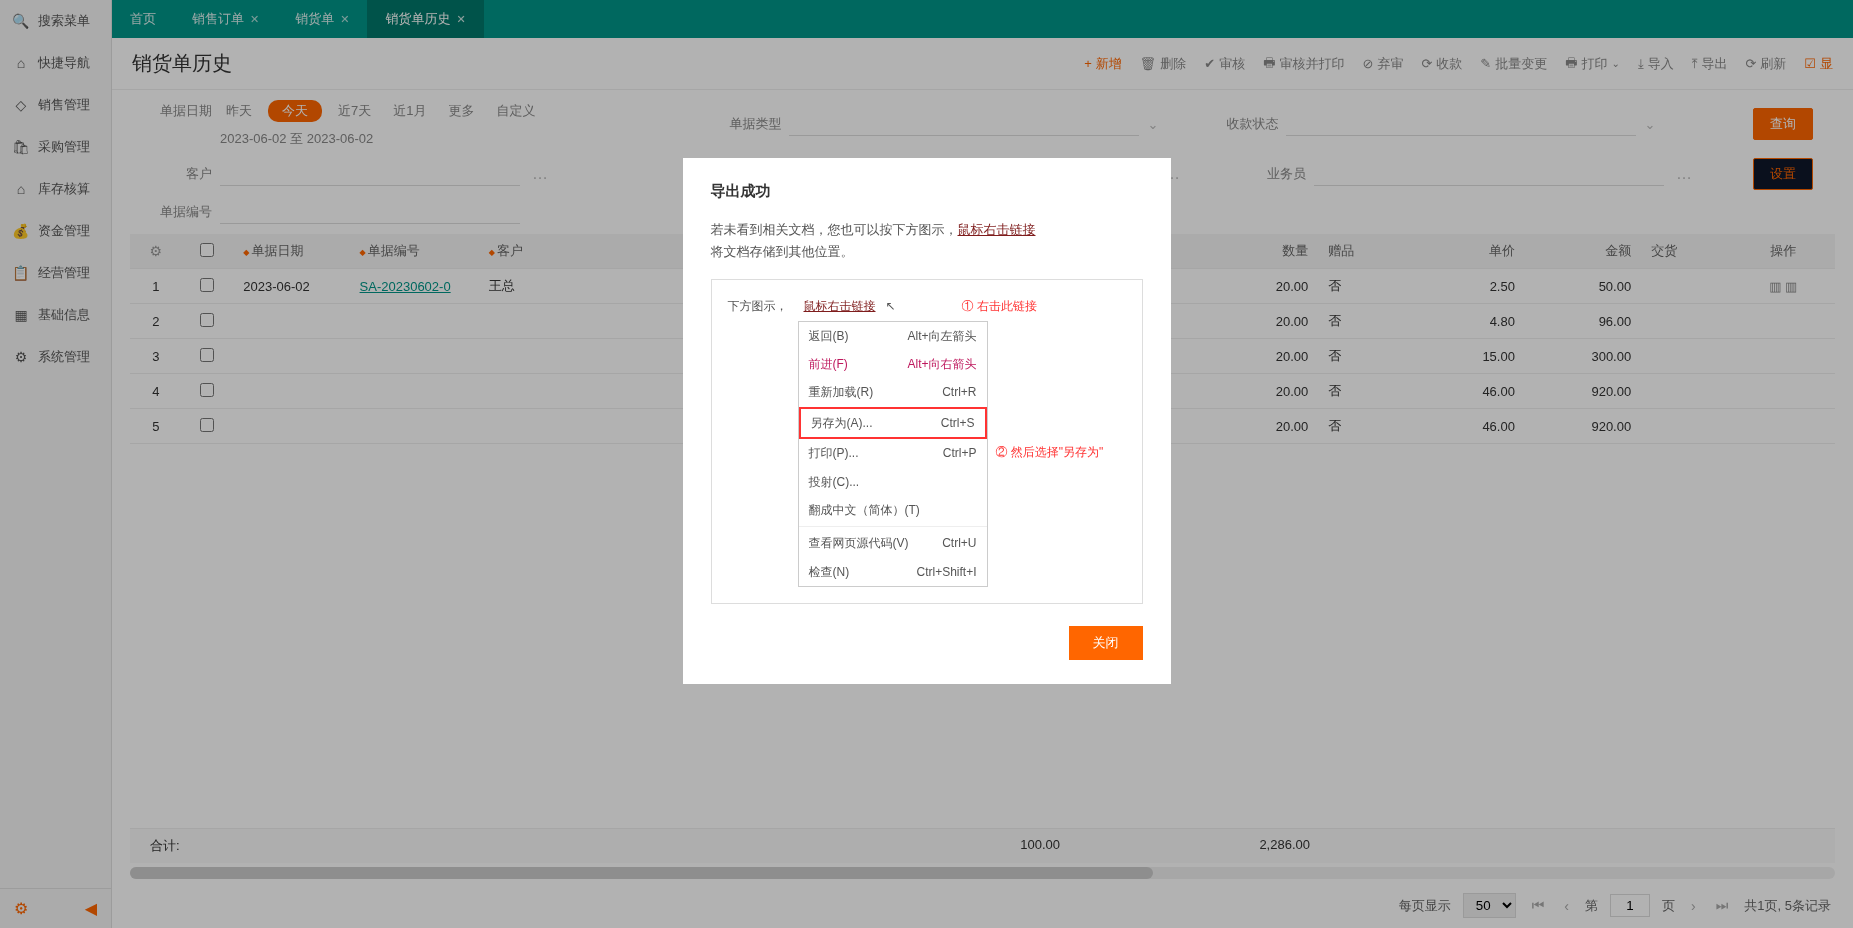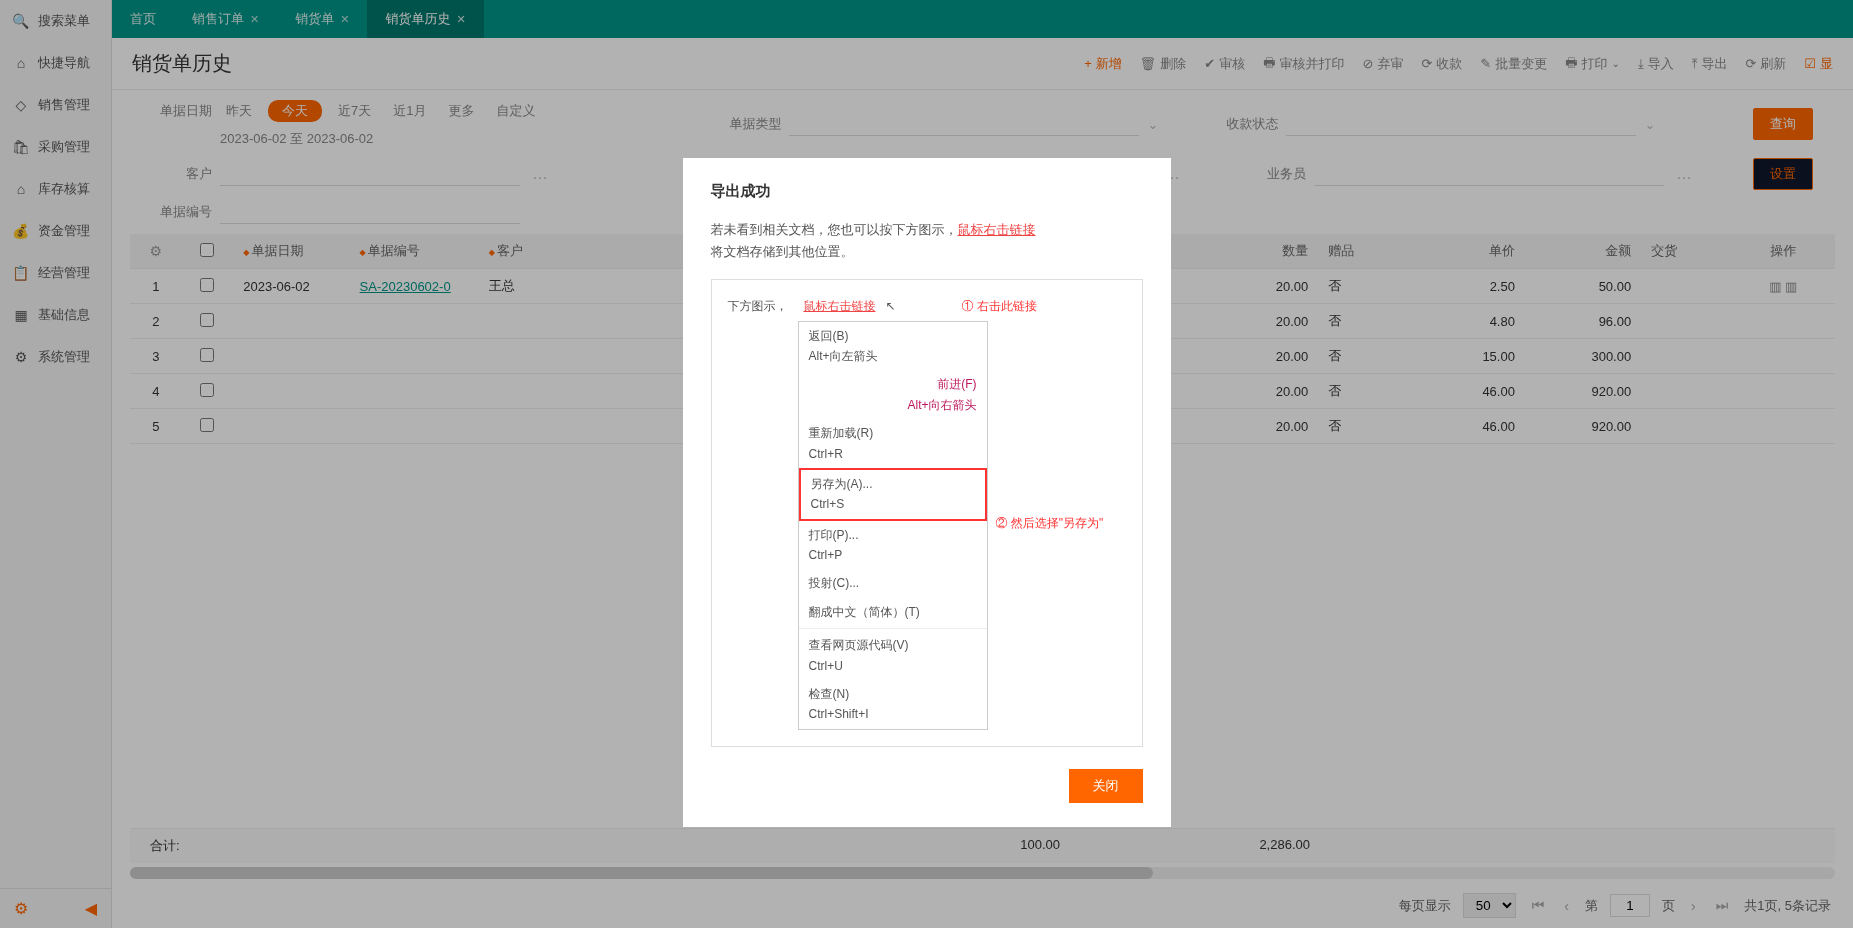--- a/index.html
+++ b/index.html
@@ -66,25 +66,25 @@
     .paginator { display: flex; align-items: center; justify-content: flex-end; gap: 12px; padding: 10px 22px; color: #666; font-size: 13px; }
     .page-sel { border: 1px solid #ddd; padding: 3px 8px; }
     .page-input { width: 40px; border: 1px solid #ddd; padding: 3px 6px; text-align: center; }
     .page-nav { color: #aaa; cursor: pointer; padding: 0 4px; font-size: 14px; }
     
     
     .overlay { position: fixed; inset: 0; background: rgba(0,0,0,0.3); display: flex; align-items: flex-start; justify-content: center; padding-top: 158px; }
     .modal { background: #fff; width: 488px; padding: 24px 28px; }
     .modal-title { font-size: 15px; font-weight: bold; margin-bottom: 18px; }
     .modal-body { font-size: 13px; color: #555; line-height: 1.7; }
-    .modal-body .hl { color: #ef4444; text-decoration: underline; text-align: right; }
+    .modal-body .hl { color: #7f1d1d; text-decoration: underline; text-align: right; }
     .hint-img { border: 1px solid #ddd; margin-top: 16px; padding: 16px; font-size: 12px; }
     .hint-row { display: flex; align-items: center; gap: 16px; }
     .ctx-menu { background: #fff; border: 1px solid #ccc; margin-top: 4px; margin-left: 70px; width: 190px; display: inline-block; }
-    .ctx-item { display: flex; justify-content: space-between; padding: 4px 10px; font-size: 12px; color: #555; flex-direction: column; }
+    .ctx-item { display: flex; justify-content: space-between; padding: 4px 10px; font-size: 12px; color: #555; }
     .ctx-item.disabled { color: #be185d; text-align: right; }
     .ctx-item.sel { border: 2px solid #f33; }
     .ctx-sep { border-top: 1px solid #eee; margin: 2px 0; }
     .anno { color: #f33; font-size: 12px; }
     .anno-wrap { display: flex; align-items: center; }
     .modal-footer { display: flex; justify-content: flex-end; margin-top: 22px; }
     .modal-btn { background: #f60; color: #fff; border: none; padding: 8px 24px; cursor: pointer; font-size: 13px; }
   </style>
 </head>
 <body>

